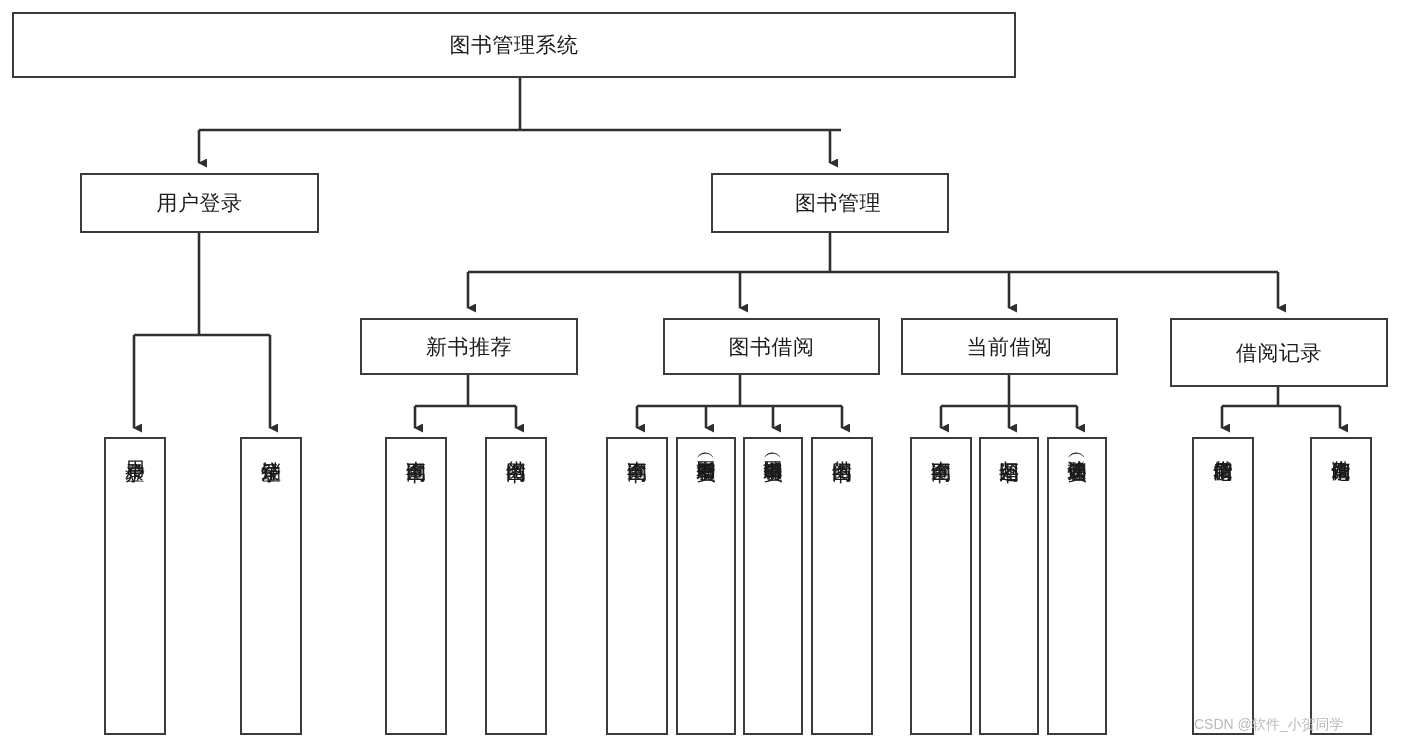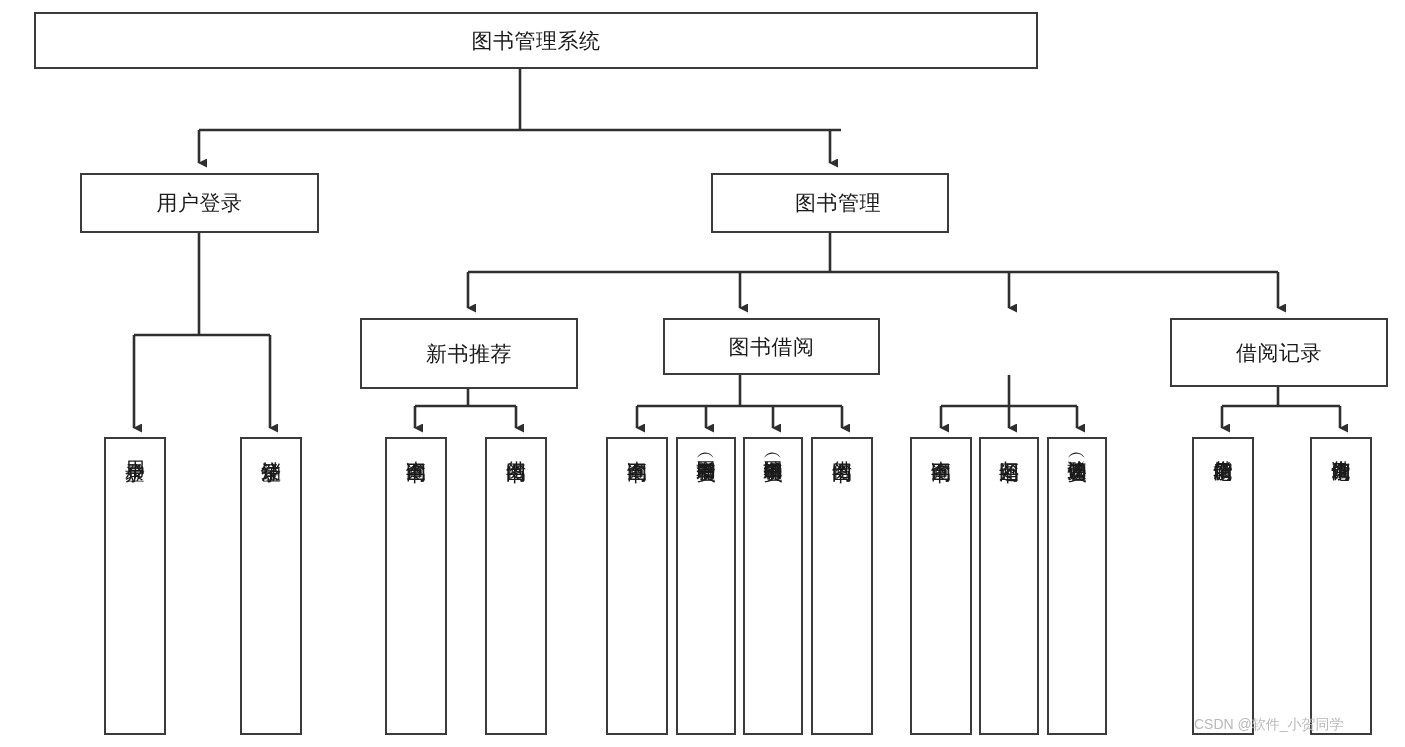--- a/index.html
+++ b/index.html
@@ -121,37 +121,40 @@
       <path d="M 1009 406 L 1009 428" marker-end="url(#arrowhead)"></path>
       <path d="M 1077 406 L 1077 428" marker-end="url(#arrowhead)"></path>
 
       <path d="M 1278 375 L 1278 406"></path>
       <path d="M 1222 406 L 1340 406"></path>
       <path d="M 1222 406 L 1222 428" marker-end="url(#arrowhead)"></path>
       <path d="M 1340 406 L 1340 428" marker-end="url(#arrowhead)"></path>
     </g>
   </svg>
 
-  <div class="node horizontal" style="left:34px; top:12px; width:1004px; height:57px;">
+  <div class="node horizontal" style="left:12px; top:12px; width:1004px; height:66px;">
     <span class="node-label">图书管理系统</span>
   </div>
 
   <div class="node horizontal" style="left:80px; top:173px; width:239px; height:60px;">
     <span class="node-label">用户登录</span>
   </div>
   <div class="node horizontal" style="left:711px; top:173px; width:238px; height:60px;padding-left:16px;">
     <span class="node-label">图书管理</span>
   </div>
 
-  <div class="node horizontal" style="left:360px; top:318px; width:218px; height:71px;">
+  <div class="node horizontal" style="left:360px; top:318px; width:218px; height:57px;">
     <span class="node-label">新书推荐</span>
   </div>
   <div class="node horizontal" style="left:632px; top:318px; width:217px; height:57px;margin-left:31px;">
     <span class="node-label">图书借阅</span>
   </div>
+  <div class="node horizontal" style="left:901px; top:318px; width:217px; height:57px;">
+    <span class="node-label">当前借阅</span>
+  </div>
   <div class="node horizontal" style="left:1170px; top:318px; width:218px; height:69px;">
     <span class="node-label">借阅记录</span>
   </div>
 
   <div class="node vertical" style="left:104px; top:437px; width:62px; height:298px;">
     <span class="node-label">用户登录</span>
   </div>
   <div class="node vertical" style="left:240px; top:437px; width:62px; height:298px;">
     <span class="node-label">注销登录</span>
   </div>

